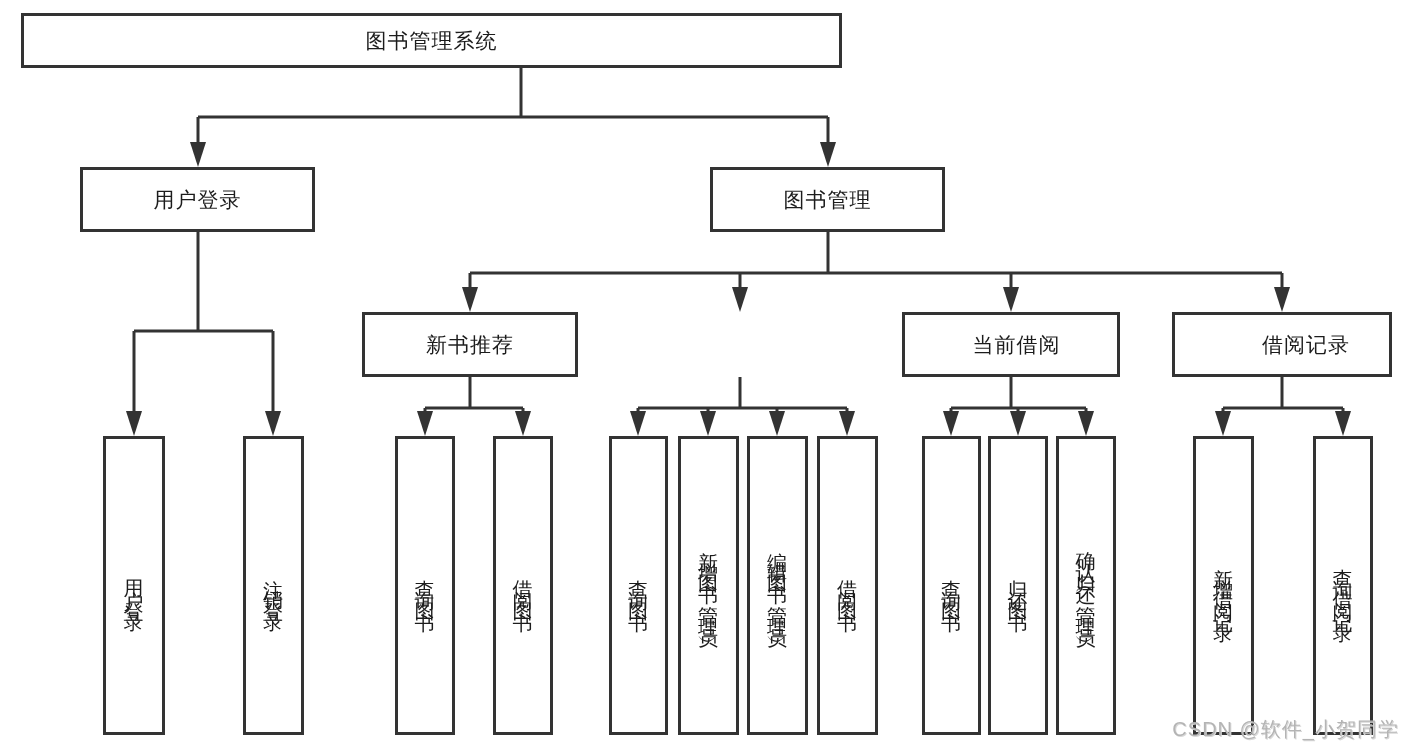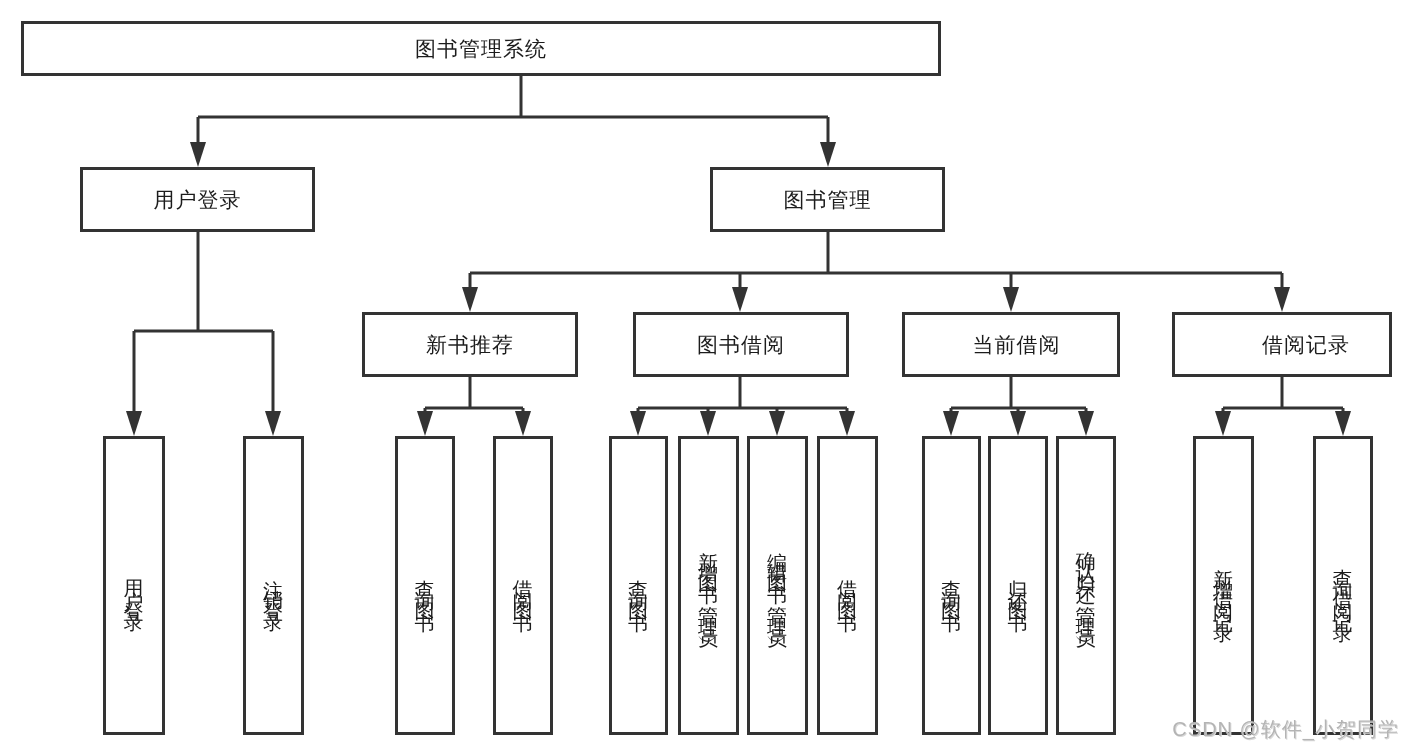--- a/index.html
+++ b/index.html
@@ -87,36 +87,33 @@
       <polygon points="769,411 785,411 777,436"></polygon>
       <polygon points="839,411 855,411 847,436"></polygon>
       <polygon points="943,411 959,411 951,436"></polygon>
       <polygon points="1010,411 1026,411 1018,436"></polygon>
       <polygon points="1078,411 1094,411 1086,436"></polygon>
       <polygon points="1215,411 1231,411 1223,436"></polygon>
       <polygon points="1335,411 1351,411 1343,436"></polygon>
     </g>
   </svg>
 
-  <div class="node" style="left:21px;top:13px;width:920px;height:55px;margin-top:8px;">
+  <div class="node" style="left:21px;top:13px;width:821px;height:55px;">
     <span class="hlabel">图书管理系统</span>
   </div>
 
   <div class="node" style="left:80px;top:167px;width:235px;height:65px;">
     <span class="hlabel">用户登录</span>
   </div>
   <div class="node" style="left:362px;top:312px;width:216px;height:65px;">
     <span class="hlabel">新书推荐</span>
   </div>
 
   <div class="node" style="left:710px;top:167px;width:235px;height:65px;">
     <span class="hlabel">图书管理</span>
-  </div>
-  <div class="node" style="left:633px;top:312px;width:216px;height:65px;">
-    <span class="hlabel">图书借阅</span>
   </div>
   <div class="node" style="left:902px;top:312px;width:218px;height:65px;padding-left:11px;">
     <span class="hlabel">当前借阅</span>
   </div>
   <div class="node" style="left:1172px;top:312px;width:220px;height:65px;padding-left:48px;">
     <span class="hlabel">借阅记录</span>
   </div>
 
   <div class="node leaf" style="left:103px;top:436px;width:62px;height:299px;">
     <span class="vtext">用户登录</span>

